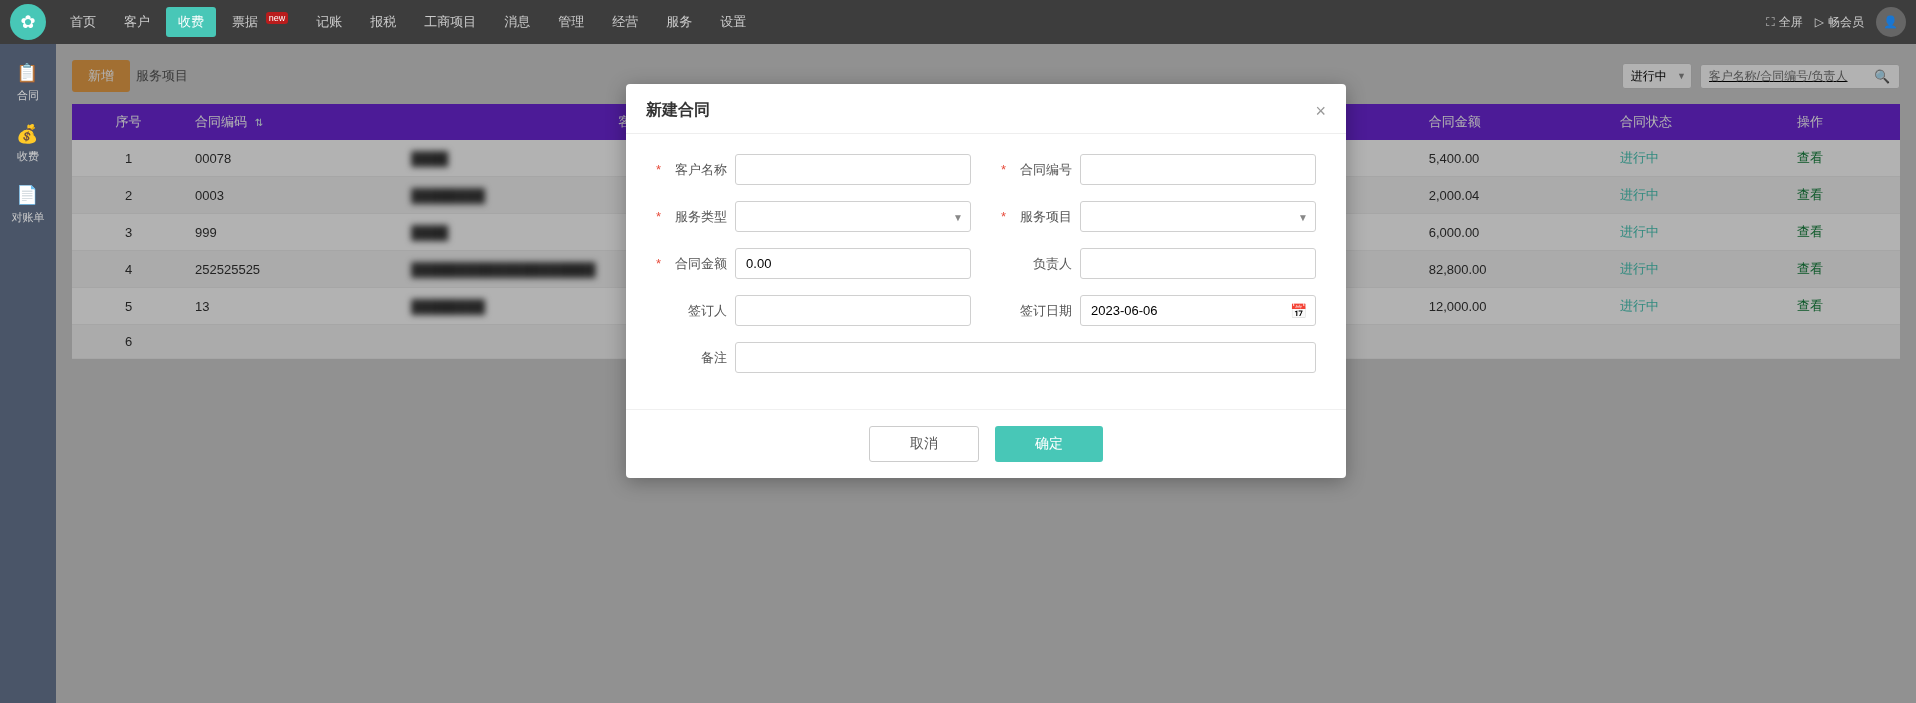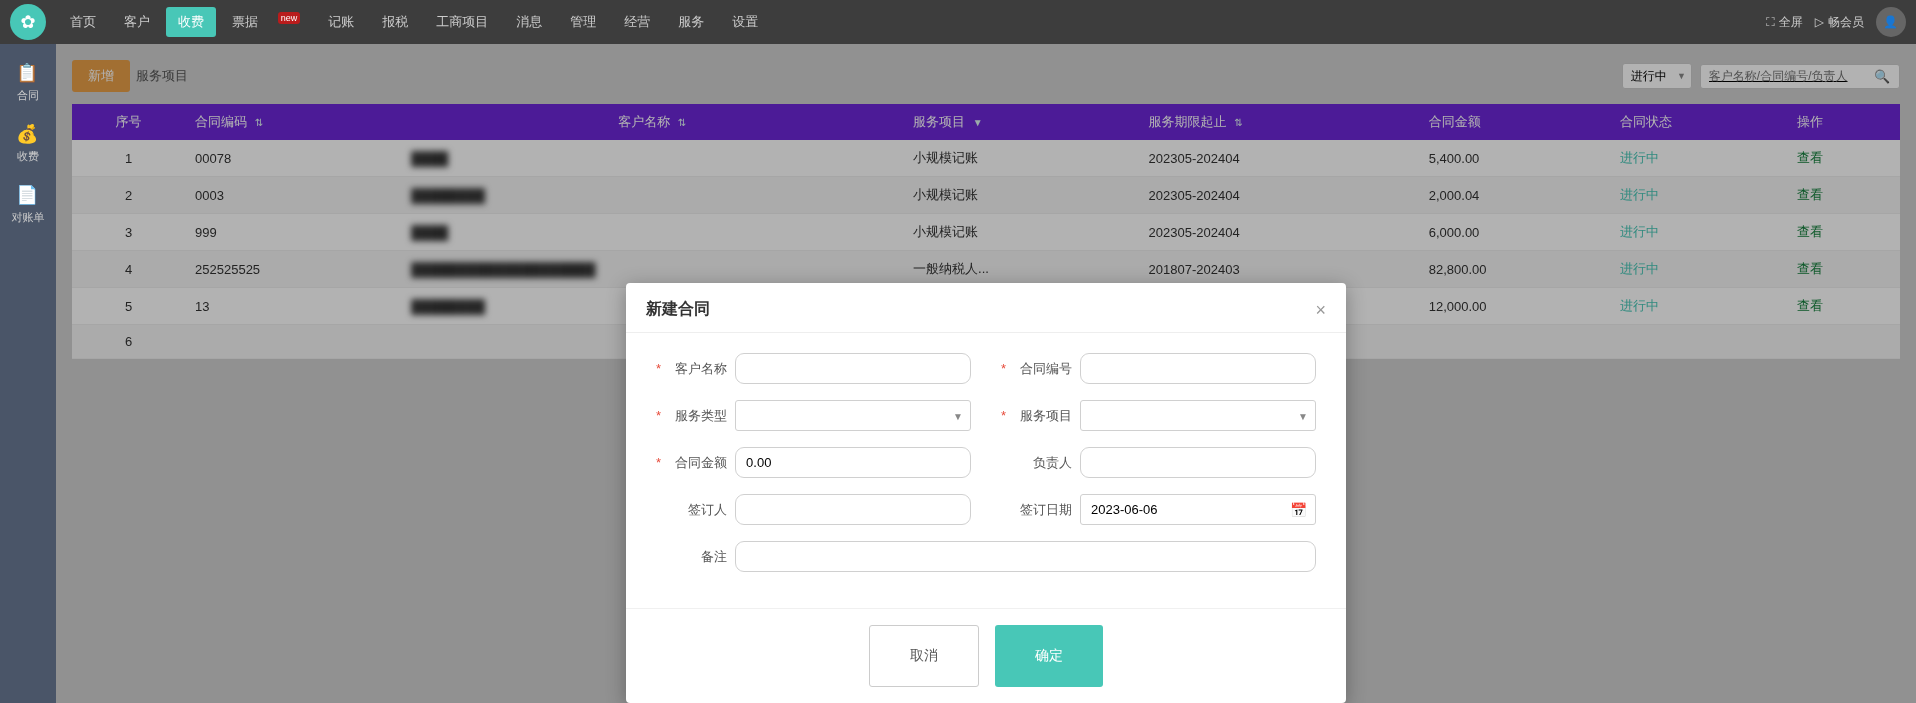--- a/index.html
+++ b/index.html
@@ -38,21 +38,21 @@
     .top-nav-item.active {
       background: #48c7b7;
       color: white;
     }
     .top-nav-item .new-badge {
       background: #b91c1c;
       color: white;
       font-size: 9px;
       padding: 1px 3px;
       border-radius: 3px;
-      margin-left: 16px;
+      margin-left: 4px;
       vertical-align: super;
     }
     .top-nav-right {
       display: flex; align-items: center; gap: 12px; color: #ccc; font-size: 12px;
     }
     .top-nav-right .icon-btn {
       cursor: pointer; display: flex; align-items: center; gap: 4px;
     }
     .avatar-circle {
       width: 30px; height: 30px; border-radius: 50%;
@@ -177,21 +177,21 @@
     .action-link {
       color: #15803d;
       cursor: pointer;
     }
 
     
     .modal-overlay {
       position: absolute;
       top: 0; left: 0; right: 0; bottom: 0;
       background: rgba(0,0,0,0.3);
-      display: flex; align-items: flex-end; justify-content: center;
+      display: flex; align-items: flex-start; justify-content: center;
       padding-top: 40px;
       z-index: 100;
     }
 
     
     .modal {
       background: white;
       border-radius: 4px;
       width: 720px;
       box-shadow: 0 4px 20px rgba(0,0,0,0.3);
@@ -221,21 +221,21 @@
     }
     .form-label {
       font-size: 13px; color: #555; white-space: nowrap; min-width: 56px; text-align: right;
     }
     .required-star {
       color: #e74c3c; margin-right: 2px;
     }
     .form-input {
       flex: 1;
       border: 1px solid #d0d0d0;
-      border-radius: 9px;
+      border-radius: 3px;
       padding: 7px 10px;
       font-size: 13px;
       outline: none;
     }
     .form-select-wrap {
       flex: 1;
       position: relative;
     }
     .form-select {
       width: 100%;
@@ -267,21 +267,21 @@
     .date-icon {
       position: absolute; right: 8px; top: 50%; transform: translateY(-50%);
       color: #999; font-size: 14px; pointer-events: none;
     }
     .modal-footer {
       padding: 16px 20px;
       display: flex; justify-content: center; gap: 16px;
       border-top: 1px solid #f0f0f0;
     }
     .btn-cancel {
-      padding: 21px 40px;
+      padding: 8px 40px;
       border: 1px solid #ccc;
       border-radius: 3px;
       background: white;
       color: #555;
       cursor: pointer;
       font-size: 14px;
     }
     .btn-confirm {
       padding: 8px 40px;
       border: none;

